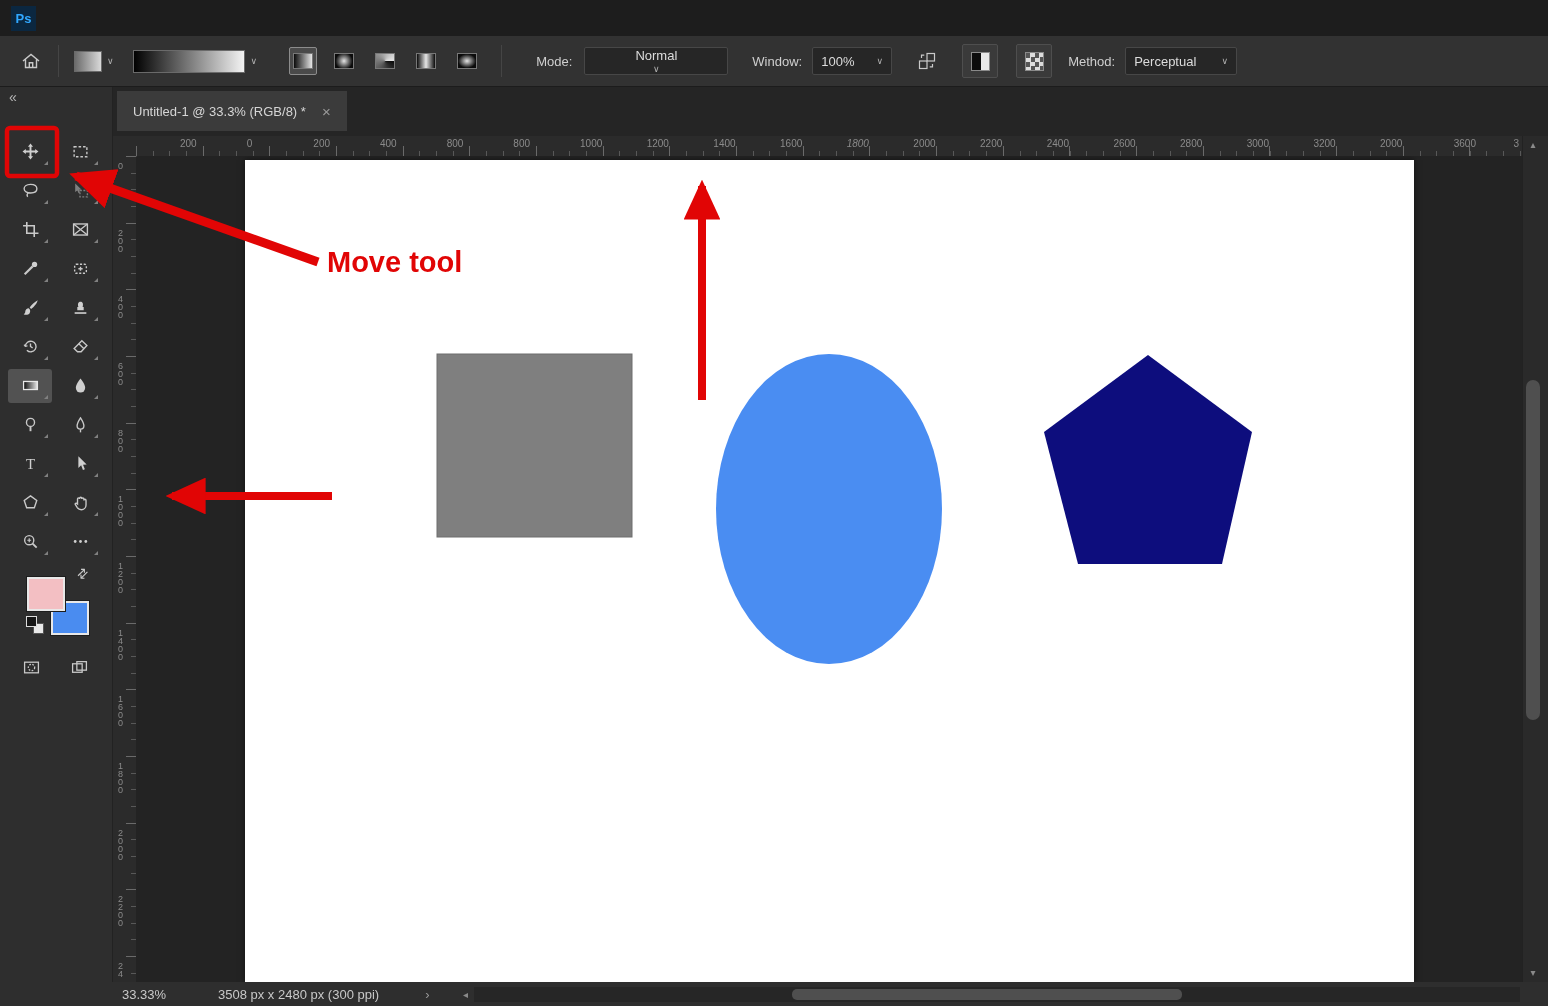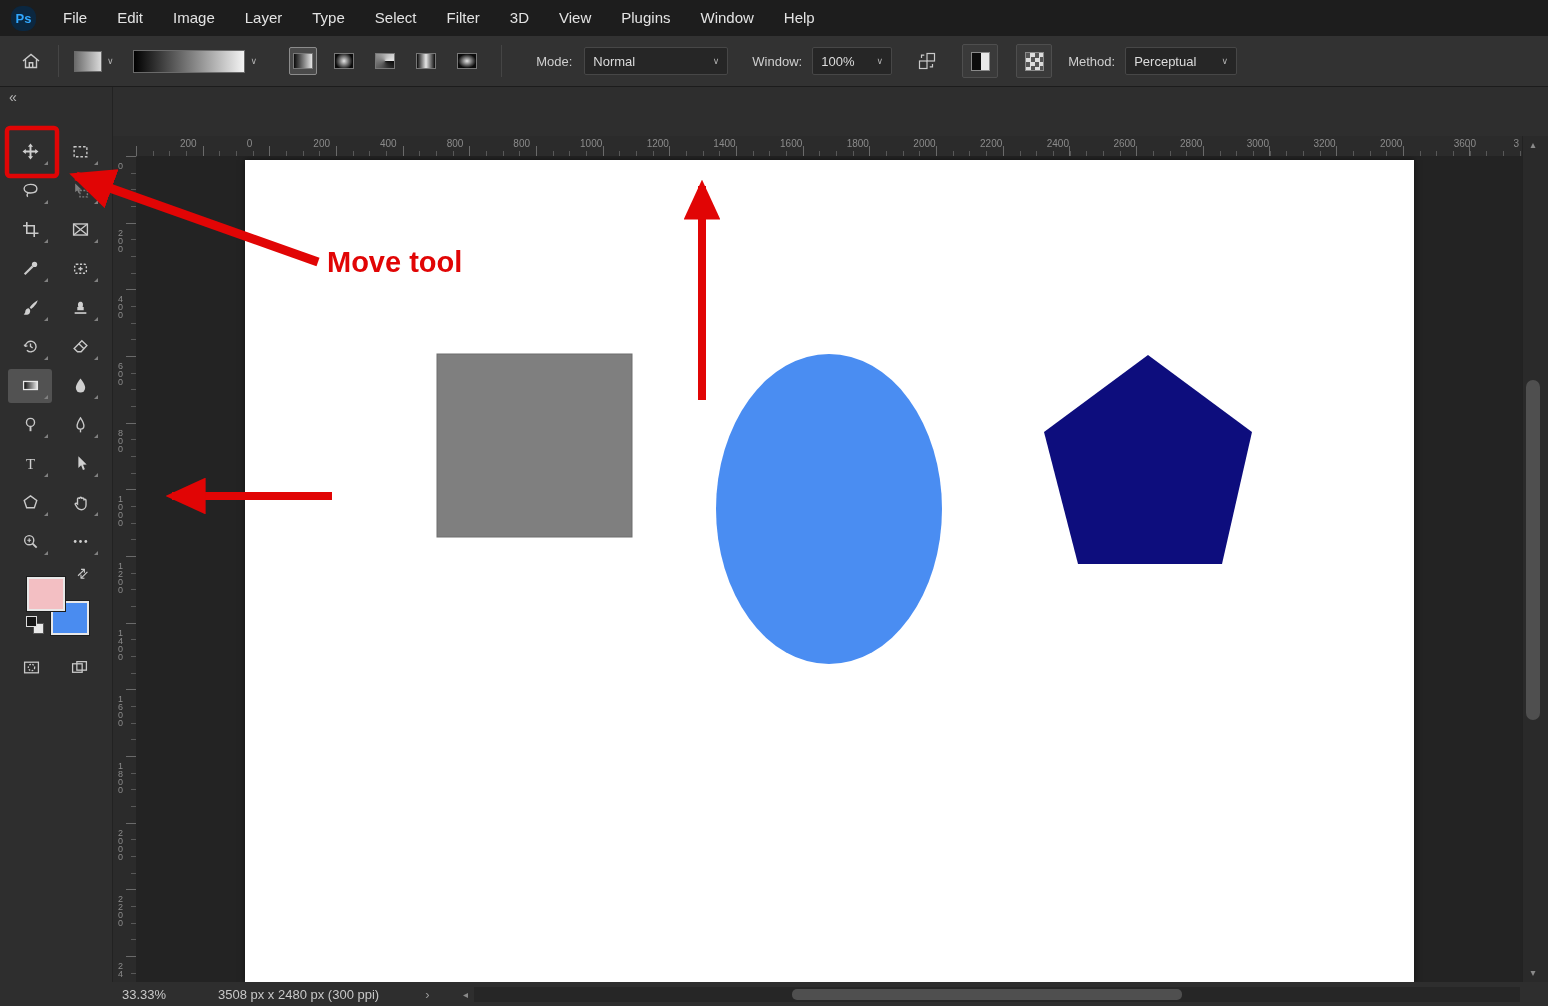--- a/index.html
+++ b/index.html
@@ -2,21 +2,21 @@
 <html style="--accent-red: #e10505;"><head>
 <meta charset="utf-8">
 <style>
   html,body{margin:0;padding:0;background:#0e0e0e;}
   .app{position:relative;width:1548px;height:1006px;background:#2e2e2e;
        font-family:"Liberation Sans",sans-serif;overflow:hidden;user-select:none;}
 
   
   .menu-bar{position:absolute;left:0;top:0;width:100%;height:36px;background:#1d1d1d;
             display:flex;align-items:center;z-index:5;}
-  .ps-logo{width:25px;height:25px;margin-left:11px;border-radius:11px;background:#0b2740;
+  .ps-logo{width:25px;height:25px;margin-left:11px;border-radius:0;background:#0b2740;
            color:#31a8ff;font-weight:700;font-size:13px;display:flex;align-items:center;justify-content:center;}
   .menu-items{display:flex;margin-left:12px;}
   .menu-item{color:#e3e3e3;font-size:15px;padding:0 15px;line-height:36px;cursor:default;}
 
   
   .options-bar{position:absolute;left:0;top:36px;width:100%;height:50px;background:#323232;
                border-bottom:1px solid #1c1c1c;display:flex;align-items:center;z-index:5;}
   .ob-sep{width:1px;height:32px;background:#454545;margin:0 10px;}
   .home-btn{margin-left:14px;display:flex;align-items:center;justify-content:center;width:34px;height:34px;}
   .preset-btn{display:flex;align-items:center;gap:5px;padding:4px 5px;}
@@ -30,21 +30,21 @@
   .style-btn.selected{background:#4a4a4a;border-color:#8c8c8c;}
   .style-btn .sq{width:18px;height:14px;border:1px solid #787878;}
   .sq-linear{background:linear-gradient(90deg,#0b0b0b,#e6e6e6);}
   .sq-radial{background:radial-gradient(circle,#e6e6e6 0%,#0b0b0b 75%);}
   .sq-angle{background:conic-gradient(from 90deg,#0b0b0b,#e6e6e6);}
   .sq-reflected{background:linear-gradient(90deg,#0b0b0b,#e6e6e6,#0b0b0b);}
   .sq-diamond{background:radial-gradient(closest-side,#e6e6e6,#0b0b0b);}
   .ob-label{color:#cfcfcf;font-size:13px;margin-left:24px;}
   .select{height:26px;background:#262626;border:1px solid #474747;border-radius:2px;color:#dcdcdc;
           font-size:13px;display:flex;align-items:center;justify-content:space-between;padding:0 8px;}
-  .mode-select{width:126px;margin-left:12px;}
+  .mode-select{width:126px;margin-left:12px;flex-direction:column;}
   .opacity-select{width:62px;margin-left:10px;}
   .method-select{width:94px;margin-left:10px;}
   .icon-btn{width:34px;height:32px;display:flex;align-items:center;justify-content:center;
             border-radius:2px;margin-left:18px;}
   .icon-btn.boxed{border:1px solid #4e4e4e;background:#3a3a3a;}
   .half-sq{width:17px;height:17px;background:linear-gradient(90deg,#0c0c0c 0 50%,#e9e9e9 50% 100%);border:1px solid #8a8a8a;}
   .checker{width:17px;height:17px;border:1px solid #8a8a8a;
            background-image:conic-gradient(#dddddd 0 25%,#555555 0 50%,#dddddd 0 75%,#555555 0);
            background-size:9px 9px;}
 
@@ -125,34 +125,20 @@
       text-shadow:-2px -2px 0 #fff,2px -2px 0 #fff,-2px 2px 0 #fff,2px 2px 0 #fff,
                   0 -2px 0 #fff,0 2px 0 #fff,-2px 0 0 #fff,2px 0 0 #fff;}
 </style>
 </head>
 <body>
 
 <div class="app">
 
   <div class="menu-bar">
     <div class="ps-logo">Ps</div>
-    <nav class="menu-items" id="menu-items">
-        <span class="menu-item">File</span>
-        <span class="menu-item">Edit</span>
-        <span class="menu-item">Image</span>
-        <span class="menu-item">Layer</span>
-        <span class="menu-item">Type</span>
-        <span class="menu-item">Select</span>
-        <span class="menu-item">Filter</span>
-        <span class="menu-item">3D</span>
-        <span class="menu-item">View</span>
-        <span class="menu-item">Plugins</span>
-        <span class="menu-item">Window</span>
-        <span class="menu-item">Help</span>
-      </nav>
   </div>
 
   <div class="options-bar">
     <div class="home-btn">
       <svg viewBox="0 0 20 18" width="20" height="18" fill="none" stroke="#c9c9c9" stroke-width="1.4">
           <path d="M2 9 10 2.5 18 9M4.5 7.5V15.5H15.5V7.5M8.3 15.5V10.8H11.7V15.5"></path>
         </svg>
     </div>
     <div class="ob-sep"></div>
     <div class="preset-btn">
@@ -204,20 +190,26 @@
     <div class="icon-btn boxed">
       <span class="checker"></span>
     </div>
     <span class="ob-label" style="margin-left:16px">Method:</span>
     <div class="select method-select">
       <span>Perceptual</span>
       <span class="chev">∨</span>
     </div>
   </div>
 
+  <div class="tab-bar">
+    <div class="doc-tab">
+      <span class="tab-title">Untitled-1 @ 33.3% (RGB/8) *</span>
+      <span class="tab-close">×</span>
+    </div>
+  </div>
 
   <div class="tool-panel">
     <span class="collapse-btn">«</span>
     <div class="tool-grid" id="tool-grid">
         <div class="tool">
           <svg viewBox="0 0 16 16" width="17" height="17" fill="none" stroke="#c9c9c9" stroke-width="1.3">
             <path fill="#cfcfcf" stroke="none" d="M8 .5 10.4 3.6H8.9V7.1h3.5V5.6L15.5 8l-3.1 2.4V8.9H8.9v3.5h1.5L8 15.5 5.6 12.4H7.1V8.9H3.6v1.5L.5 8l3.1-2.4v1.5h3.5V3.6H5.6Z"></path>
           </svg>
         </div>
         <div class="tool">
@@ -382,21 +374,21 @@
   <span class="htick" style="left: 44px;">200</span>
       <span class="htick" style="left: 110.67px;">0</span>
       <span class="htick" style="left: 177.34px;">200</span>
       <span class="htick" style="left: 244.01px;">400</span>
       <span class="htick" style="left: 310.68px;">800</span>
       <span class="htick" style="left: 377.35px;">800</span>
       <span class="htick" style="left: 444.02px;">1000</span>
       <span class="htick" style="left: 510.69px;">1200</span>
       <span class="htick" style="left: 577.36px;">1400</span>
       <span class="htick" style="left: 644.03px;">1600</span>
-      <span class="htick" style="left: 710.7px;">1800</span>
+      <span class="htick" style="left: 710.7px; font-style: italic;">1800</span>
       <span class="htick" style="left: 777.37px;">2000</span>
       <span class="htick" style="left: 844.04px;">2200</span>
       <span class="htick" style="left: 910.71px;">2400</span>
       <span class="htick" style="left: 977.38px;">2600</span>
       <span class="htick" style="left: 1044.05px;">2800</span>
       <span class="htick" style="left: 1110.72px;">3000</span>
       <span class="htick" style="left: 1177.39px;">3200</span>
       <span class="htick" style="left: 1244.06px;">2000</span>
       <span class="htick" style="left: 1310.73px; margin-left: 7px;">3600</span>
       <span class="htick" style="left: 1377.4px;">3</span>

